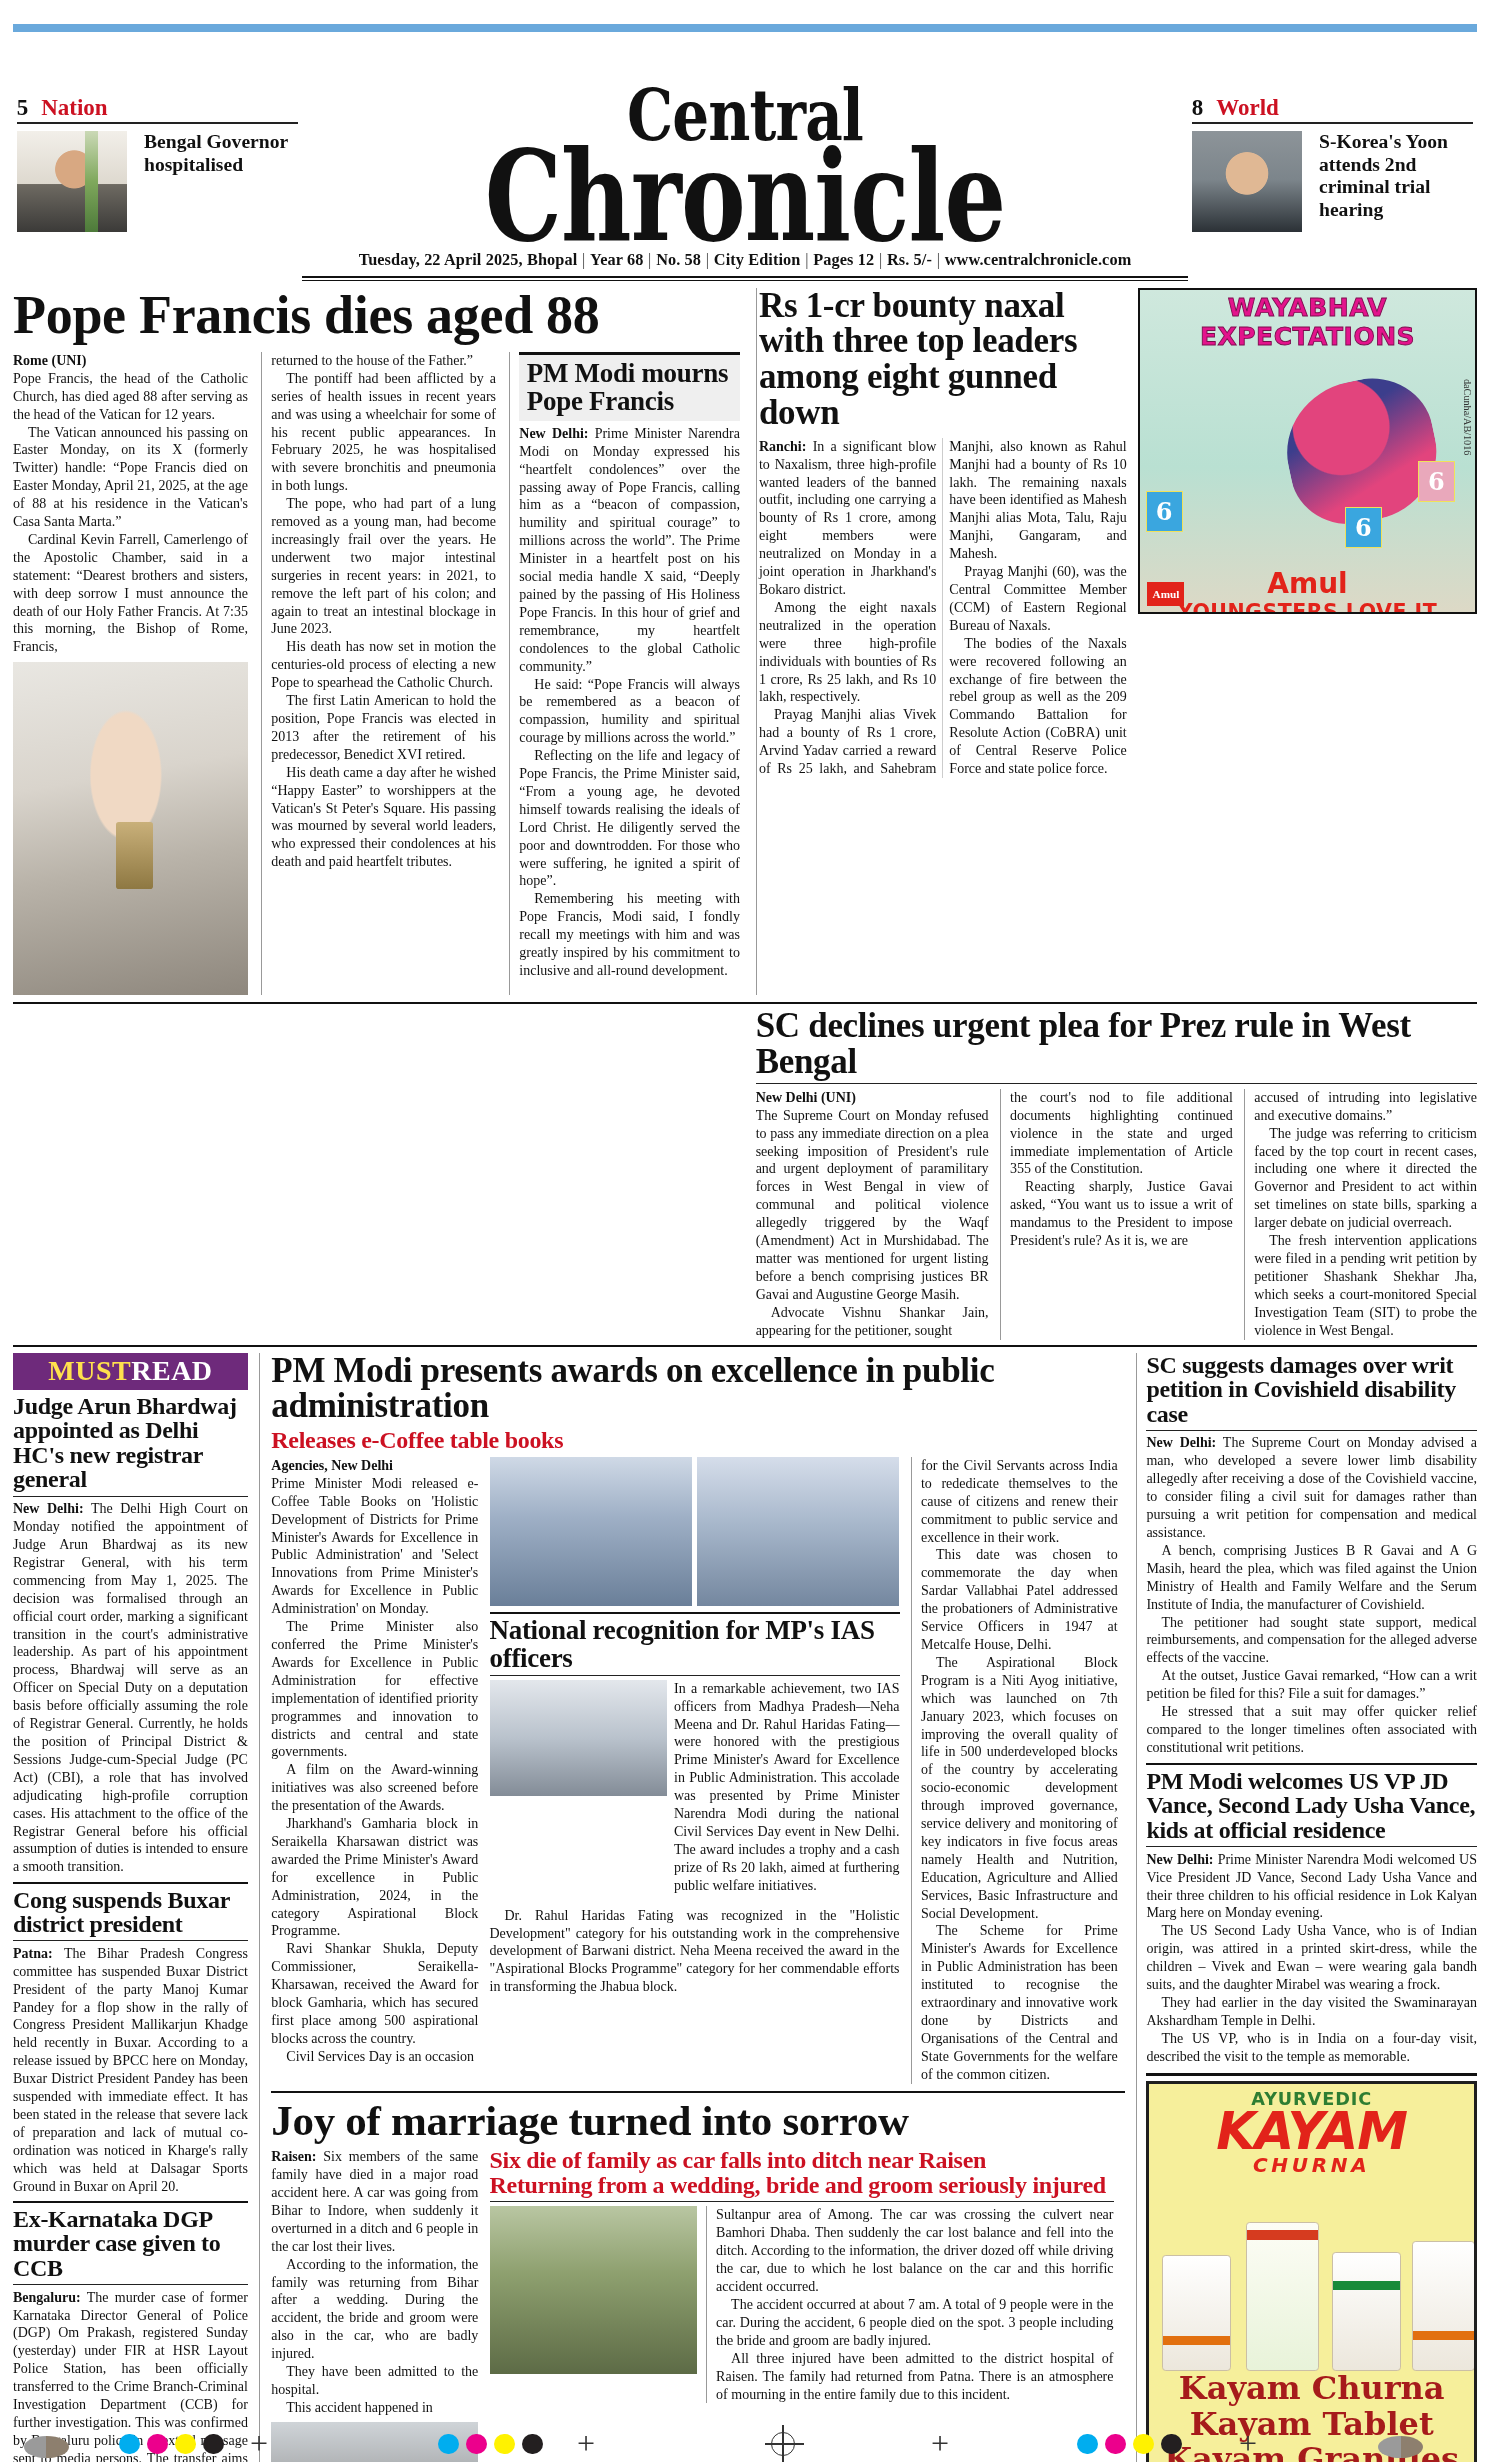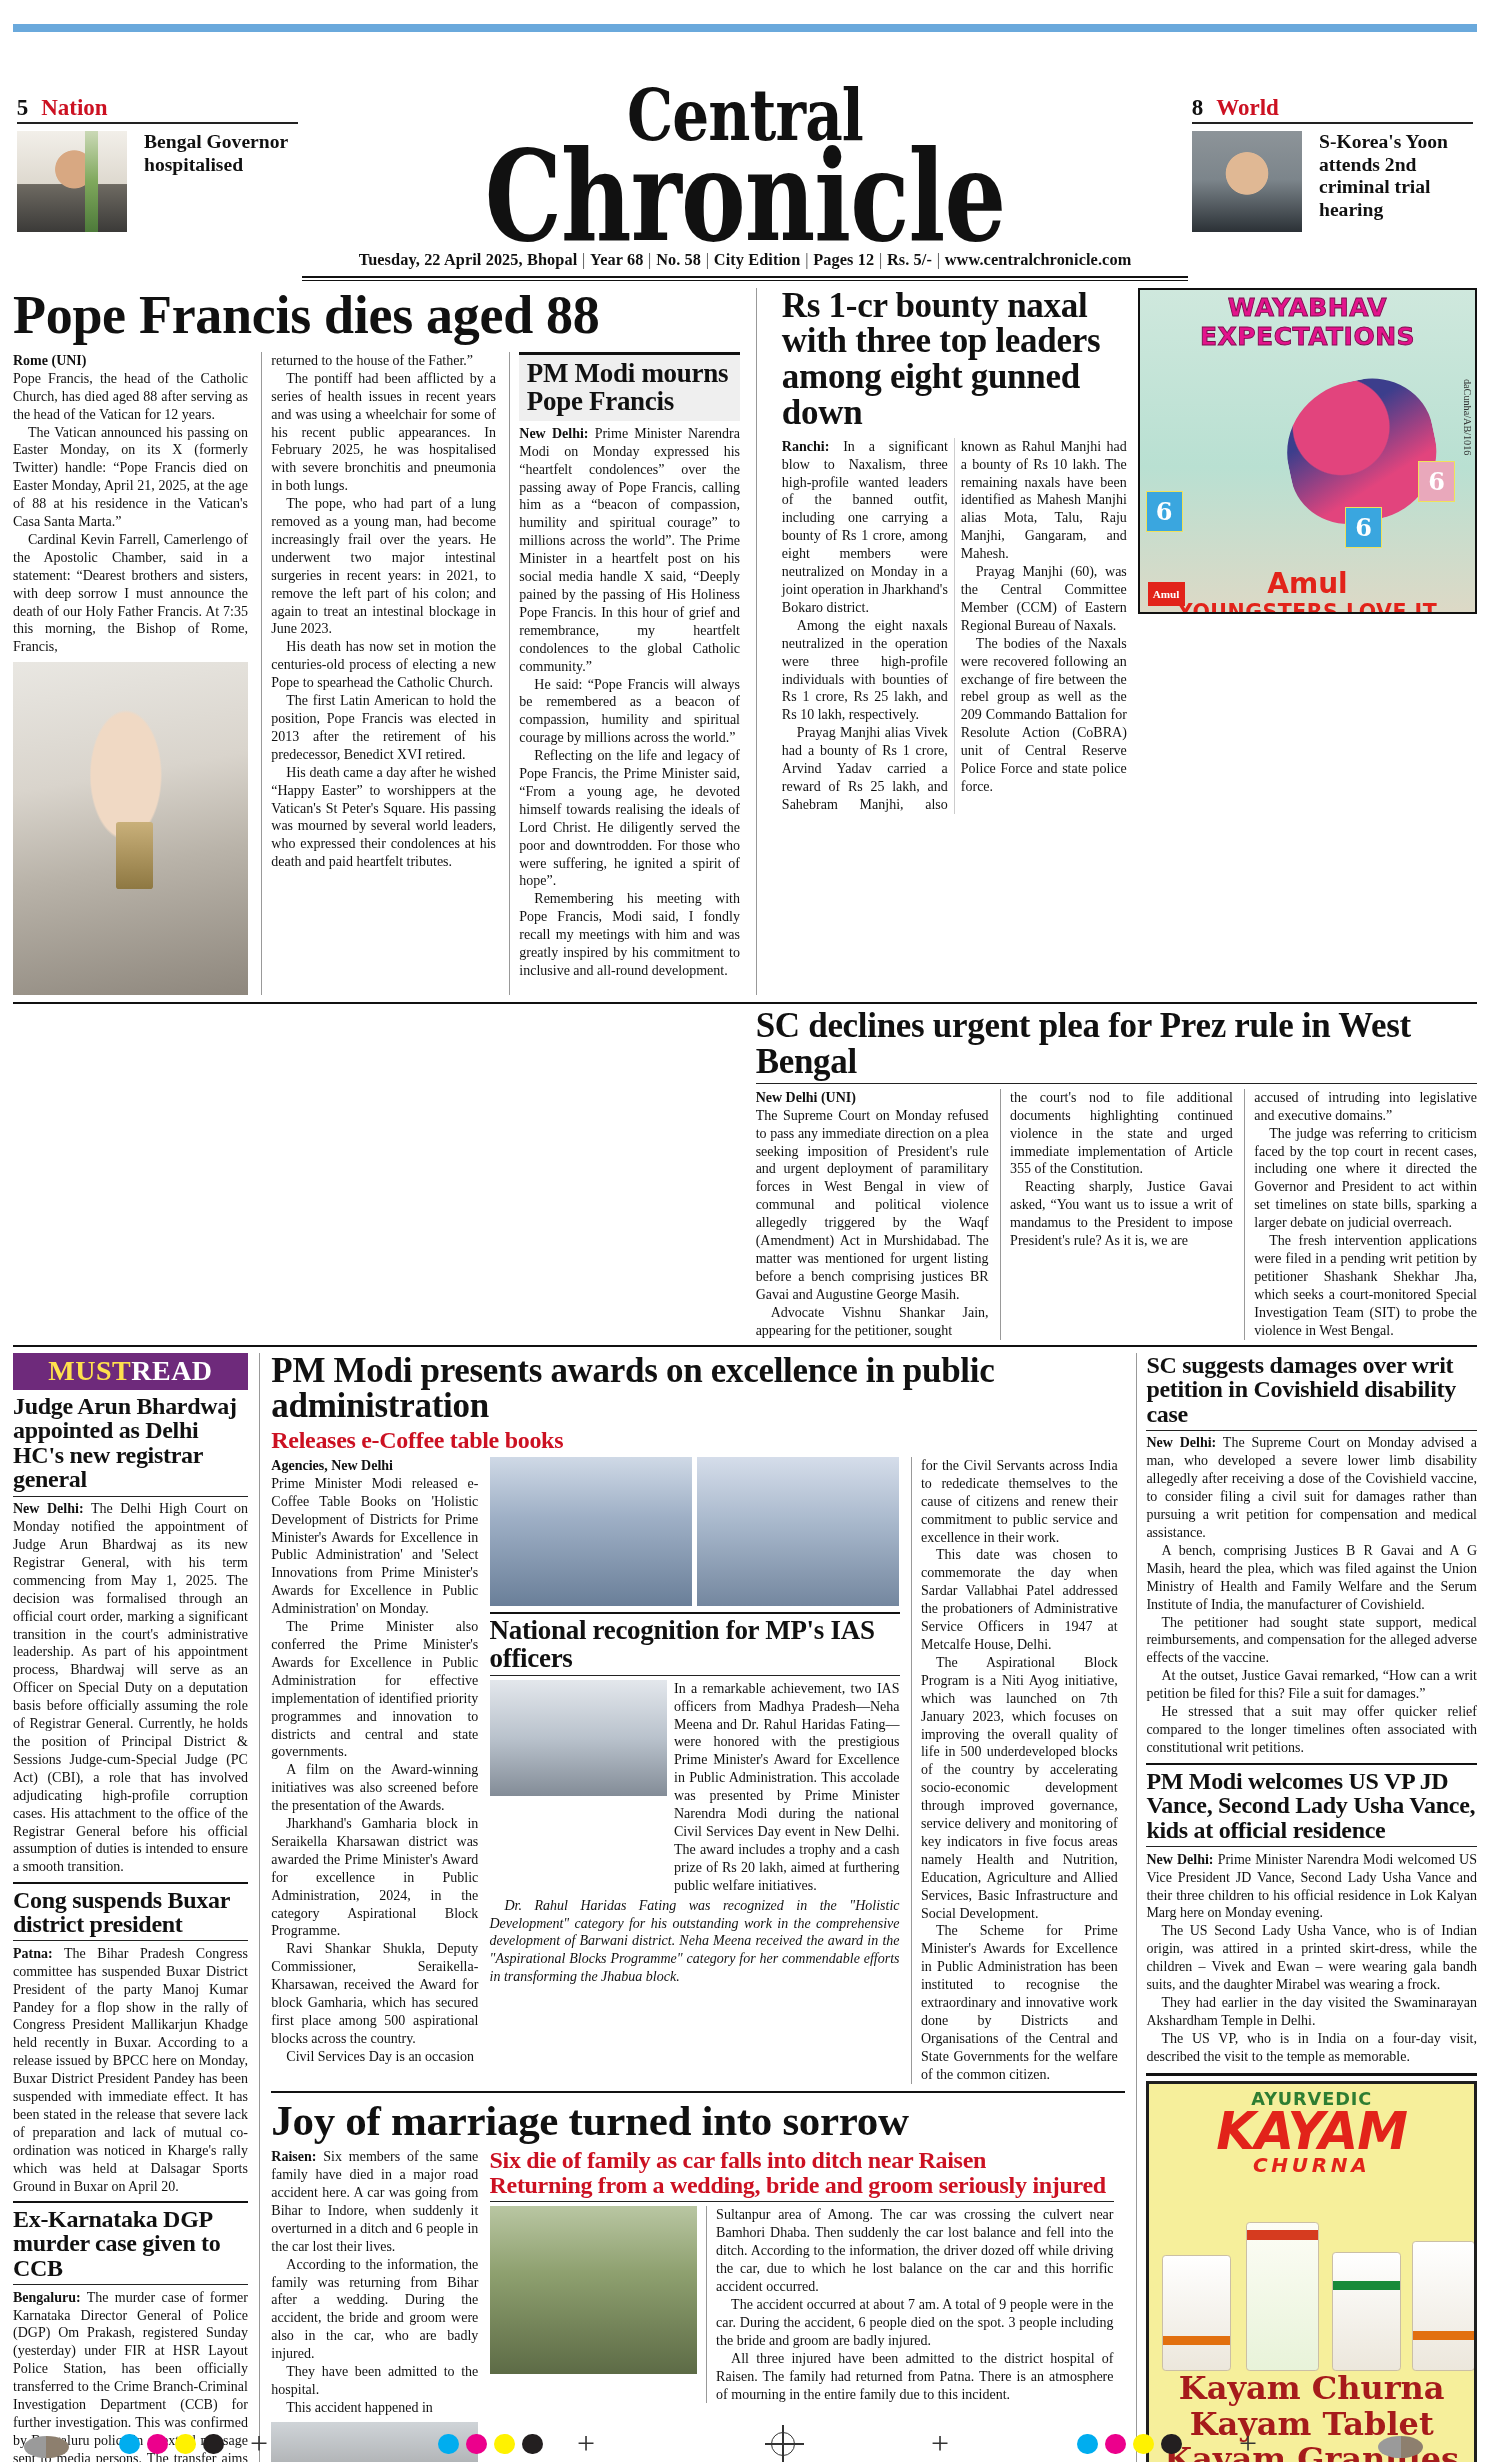--- a/index.html
+++ b/index.html
@@ -264,21 +264,21 @@
               <p class="first"><span class="dl">New Delhi:</span> <span>Prime Minister Narendra Modi on Monday expressed his “heartfelt condolences” over the passing away of Pope Francis, calling him as a “beacon of compassion, humility and spiritual courage” to millions across the world”. The Prime Minister in a heartfelt post on his social media handle X said, “Deeply pained by the passing of His Holiness Pope Francis. In this hour of grief and remembrance, my heartfelt condolences to the global Catholic community.”</span></p>
               <p>He said: “Pope Francis will always be remembered as a beacon of compassion, humility and spiritual courage by millions across the world.”</p>
               <p>Reflecting on the life and legacy of Pope Francis, the Prime Minister said, “From a young age, he devoted himself towards realising the ideals of Lord Christ. He diligently served the poor and downtrodden. For those who were suffering, he ignited a spirit of hope”.</p>
               <p>Remembering his meeting with Pope Francis, Modi said, I fondly recall my meetings with him and was greatly inspired by his commitment to inclusive and all-round development.</p>
             </div>
           </div>
         </div>
       </div>
     </div>
 
-    <div class="col-mid vrule" style="padding-left:25px;">
+    <div class="col-mid vrule" style="padding-left:2px;">
       <div class="hl h-big">Rs 1-cr bounty naxal with three top leaders among eight gunned down</div>
       <div class="cols2 body-t" style="margin-top:7.5px;">
         <p class="first"><span class="dl">Ranchi:</span> <span>In a significant blow to Naxalism, three high-profile wanted leaders of the banned outfit, including one carrying a bounty of Rs 1 crore, among eight members were neutralized on Monday in a joint operation in Jharkhand's Bokaro district.</span></p>
         <p>Among the eight naxals neutralized in the operation were three high-profile individuals with bounties of Rs 1 crore, Rs 25 lakh, and Rs 10 lakh, respectively.</p>
         <p>Prayag Manjhi alias Vivek had a bounty of Rs 1 crore, Arvind Yadav carried a reward of Rs 25 lakh, and Sahebram Manjhi, also known as Rahul Manjhi had a bounty of Rs 10 lakh. The remaining naxals have been identified as Mahesh Manjhi alias Mota, Talu, Raju Manjhi, Gangaram, and Mahesh.</p>
         <p>Prayag Manjhi (60), was the Central Committee Member (CCM) of Eastern Regional Bureau of Naxals.</p>
         <p>The bodies of the Naxals were recovered following an exchange of fire between the rebel group as well as the 209 Commando Battalion for Resolute Action (CoBRA) unit of Central Reserve Police Force and state police force.</p>
       </div>
     </div>
 
@@ -384,21 +384,21 @@
               </div>
               <div class="rule2" style="margin-top:6.5px;"></div>
               <div class="hl h-mid" style="margin-top:2.8px;">National recognition for MP's IAS officers</div>
               <div class="rule1" style="margin-top:2.8px;"></div>
               <div style="display:flex; gap:7.5px; margin-top:3.7px;">
                 <div class="ph ias" style="width:177px;height:116px;flex:none;"></div>
                 <div class="body-t">
                   <p class="first">In a remarkable achievement, two IAS officers from Madhya Pradesh—Neha Meena and Dr. Rahul Haridas Fating—were honored with the prestigious Prime Minister's Award for Excellence in Public Administration. This accolade was presented by Prime Minister Narendra Modi during the national Civil Services Day event in New Delhi. The award includes a trophy and a cash prize of Rs 20 lakh, aimed at furthering public welfare initiatives.</p>
                 </div>
               </div>
-              <div class="body-t" style="margin-top:2px;font-style:italic;">
+              <div class="body-t" style="margin-top:12px;">
                 <p>Dr. Rahul Haridas Fating was recognized in the "Holistic Development" category for his outstanding work in the comprehensive development of Barwani district. Neha Meena received the award in the "Aspirational Blocks Programme" category for her commendable efforts in transforming the Jhabua block.</p>
               </div>
             </div>
             <div style="width:207px;" class="body-t vrule">
               <div style="padding-left:9.3px;">
                 <p class="first">for the Civil Servants across India to rededicate themselves to the cause of citizens and renew their commitment to public service and excellence in their work.</p>
                 <p>This date was chosen to commemorate the day when Sardar Vallabhai Patel addressed the probationers of Administrative Service Officers in 1947 at Metcalfe House, Delhi.</p>
                 <p>The Aspirational Block Program is a Niti Ayog initiative, which was launched on 7th January 2023, which focuses on improving the overall quality of life in 500 underdeveloped blocks of the country by accelerating socio-economic development through improved governance, service delivery and monitoring of key indicators in five focus areas namely Health and Nutrition, Education, Agriculture and Allied Services, Basic Infrastructure and Social Development.</p>
                 <p>The Scheme for Prime Minister's Awards for Excellence in Public Administration has been instituted to recognise the extraordinary and innovative work done by Districts and Organisations of the Central and State Governments for the welfare of the common citizen.</p>
               </div>

